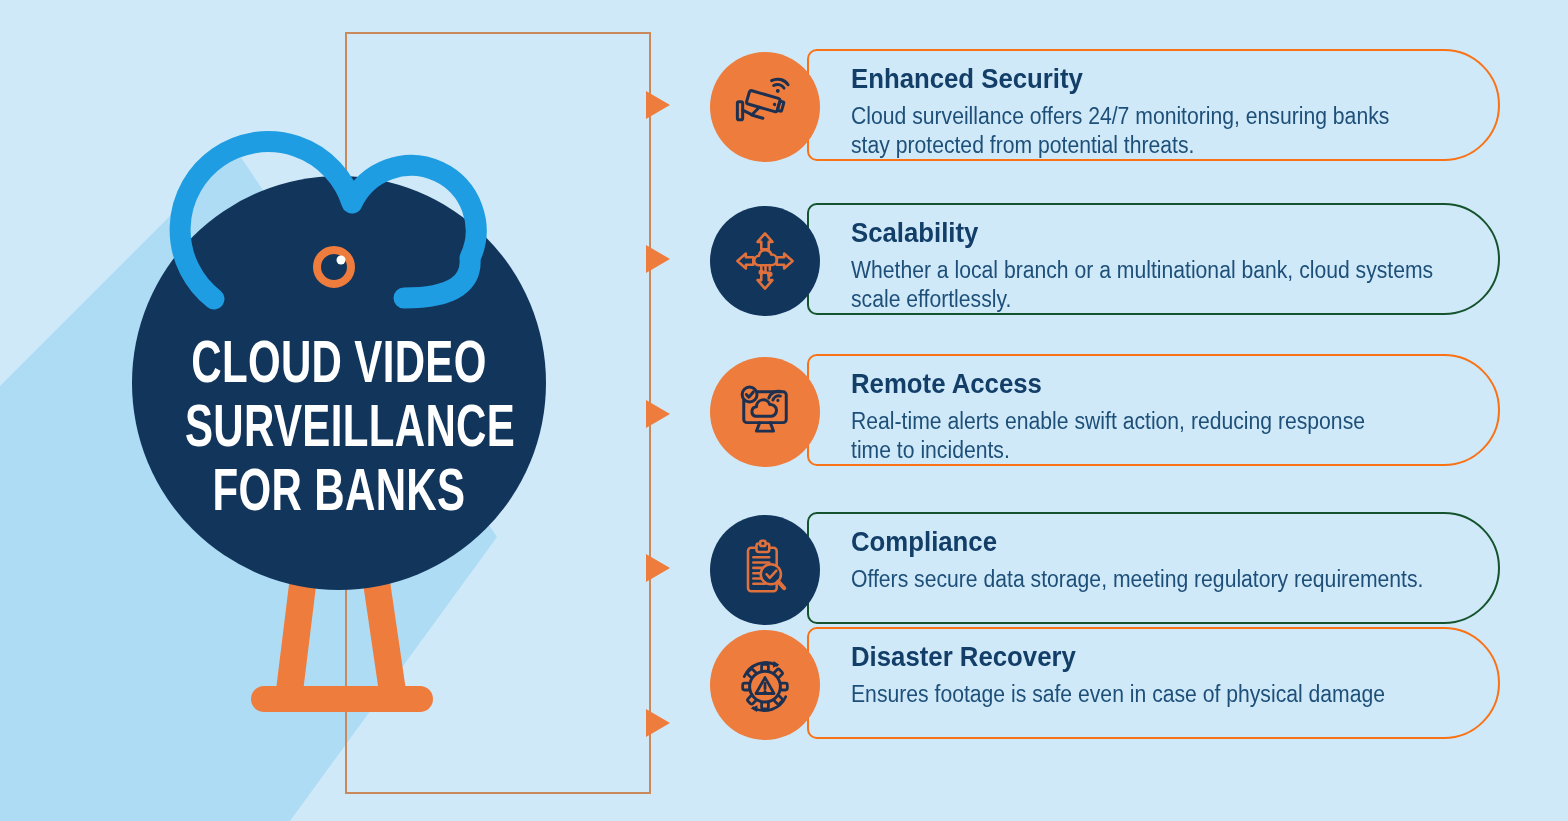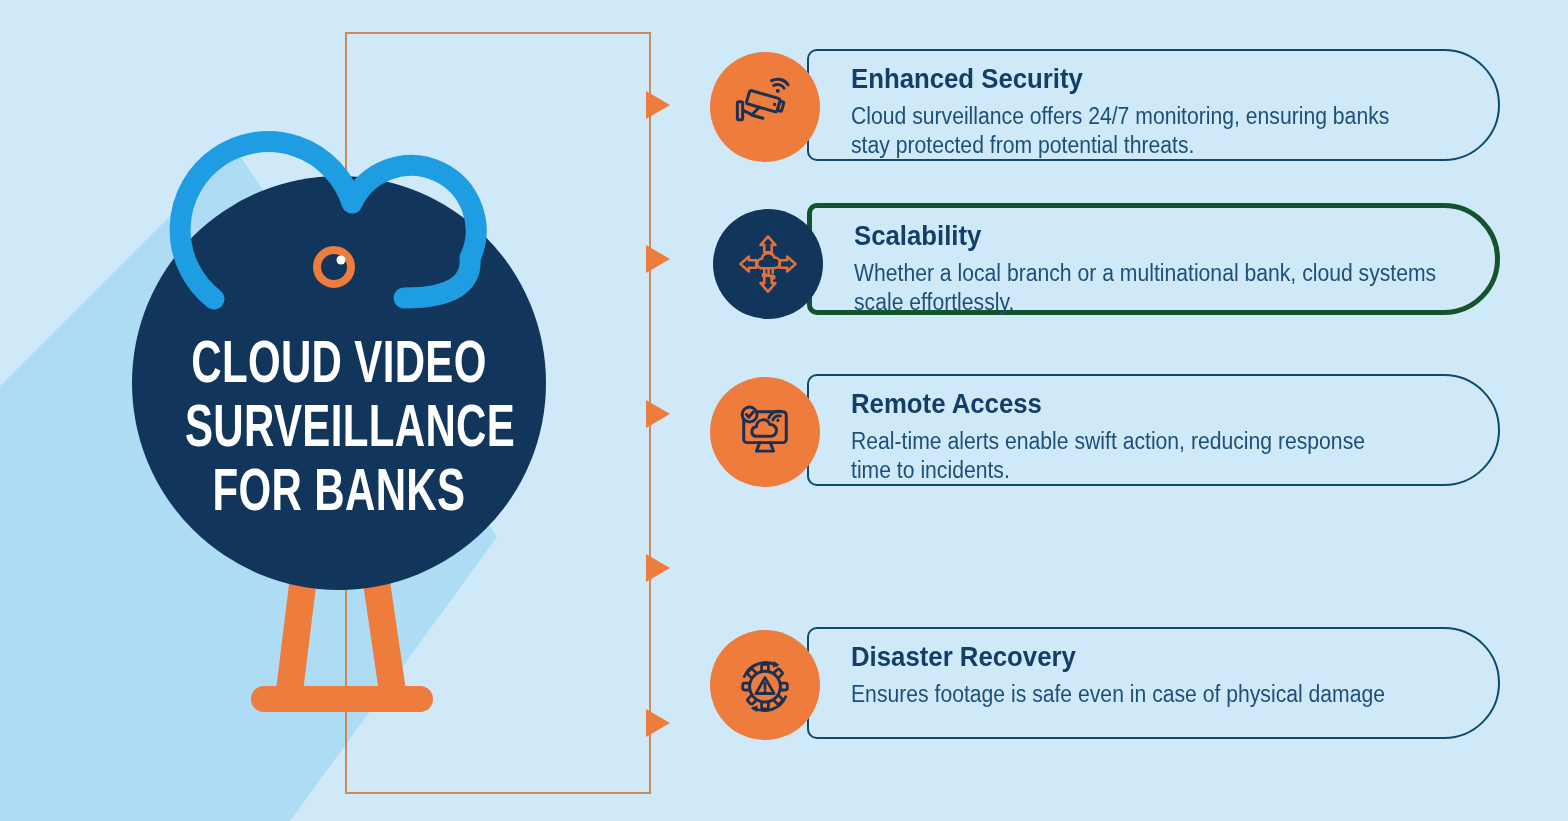--- a/index.html
+++ b/index.html
@@ -19,22 +19,22 @@
     transform:scaleX(0.70);transform-origin:50% 50%;
     white-space:nowrap;
   }
   
   .card{
     position:absolute;left:807px;width:693px;height:112px;
     border-radius:10px 57px 57px 10px;
     background:#cfe9f8;
     box-sizing:border-box;
   }
-  .card.orange{border:2px solid #0c4a6e;}
-  .card.navy{border:5px solid #14532d;}
+  .card.orange{border:2px solid #f97316;}
+  .card.navy{border:2px solid #14532d;}
   .icon-circle{
     position:absolute;left:-99px;top:1px;width:110px;height:110px;
     border-radius:50%;
     display:flex;align-items:center;justify-content:center;
   }
   .icon-circle.orange{background:#ee7c3d;}
   .icon-circle.navy{background:#12355c;}
   .card-text{
     position:absolute;left:42px;top:11px;width:660px;
     transform:scaleX(0.92);transform-origin:0 0;
@@ -127,21 +127,21 @@
         <circle cx="36.5" cy="44.5" r="1.4"></circle>
       </svg>
     </div>
     <div class="card-text">
       <p class="card-title">Scalability</p>
       <p class="card-body">Whether a local branch or a multinational bank, cloud systems
 scale effortlessly.</p>
     </div>
   </div>
 
-  <div class="card orange" style="top:374px">
+  <div class="card orange" style="top:354px">
     <div class="icon-circle orange">
       <svg width="68" height="68" viewBox="0 0 64 64" fill="none" stroke="#1d3050" stroke-width="2.8" stroke-linecap="round" stroke-linejoin="round">
         <rect x="12" y="13" width="40" height="29" rx="3"></rect>
         <path d="M 27 42 L 24 50 H 40 L 37 42"></path>
         <path d="M 23 36 a 4.6 4.6 0 0 1 1 -9 A 6.4 6.4 0 0 1 36.5 25 a 5 5 0 0 1 1.5 11 z"></path>
         <g transform="rotate(-28 43 20)">
           <path d="M 39.5 19 a 5.5 5.5 0 0 1 8 0"></path>
           <path d="M 37 15.5 a 9.5 9.5 0 0 1 13 0"></path>
           <circle cx="43.5" cy="21.5" r="1.5" fill="#1d3050" stroke="none"></circle>
         </g>
@@ -149,20 +149,37 @@
         <path d="M 14.5 15.5 l 2.3 2.6 l 4.2 -5"></path>
       </svg>
     </div>
     <div class="card-text">
       <p class="card-title">Remote Access</p>
       <p class="card-body">Real-time alerts enable swift action, reducing response
 time to incidents.</p>
     </div>
   </div>
 
+  <div class="card navy" style="top:512px">
+    <div class="icon-circle navy">
+      <svg width="68" height="68" viewBox="0 0 64 64" fill="none" stroke="#e0703c" stroke-width="2.4" stroke-linecap="round" stroke-linejoin="round">
+        <rect x="16" y="11" width="27" height="41" rx="3"></rect>
+        <rect x="24" y="7" width="12" height="8" rx="2" fill="#12355c"></rect>
+        <rect x="27.5" y="4.5" width="5" height="5" rx="1.5" fill="#12355c"></rect>
+        <path d="M 21 20 h 15 M 21 25 h 15 M 21 30 h 10 M 21 35 h 9 M 21 40 h 9 M 21 45 h 11"></path>
+        <circle cx="37.5" cy="36" r="9.5" fill="#12355c"></circle>
+        <path d="M 33.5 36 l 3 3.4 l 6.2 -6.8"></path>
+        <path d="M 44.5 43 L 50 49" stroke-width="4"></path>
+      </svg>
+    </div>
+    <div class="card-text">
+      <p class="card-title">Compliance</p>
+      <p class="card-body">Offers secure data storage, meeting regulatory requirements.</p>
+    </div>
+  </div>
 
   <div class="card orange" style="top:627px">
     <div class="icon-circle orange">
       <svg width="68" height="68" viewBox="0 0 64 64" fill="none" stroke="#1d3050" stroke-width="2.6" stroke-linecap="round" stroke-linejoin="round">
         <g>
           <rect x="28.8" y="12.5" width="6.4" height="7" rx="1.8"></rect>
           <rect x="28.8" y="12.5" width="6.4" height="7" rx="1.8" transform="rotate(45 32 33.5)"></rect>
           <rect x="28.8" y="12.5" width="6.4" height="7" rx="1.8" transform="rotate(90 32 33.5)"></rect>
           <rect x="28.8" y="12.5" width="6.4" height="7" rx="1.8" transform="rotate(135 32 33.5)"></rect>
           <rect x="28.8" y="12.5" width="6.4" height="7" rx="1.8" transform="rotate(180 32 33.5)"></rect>

